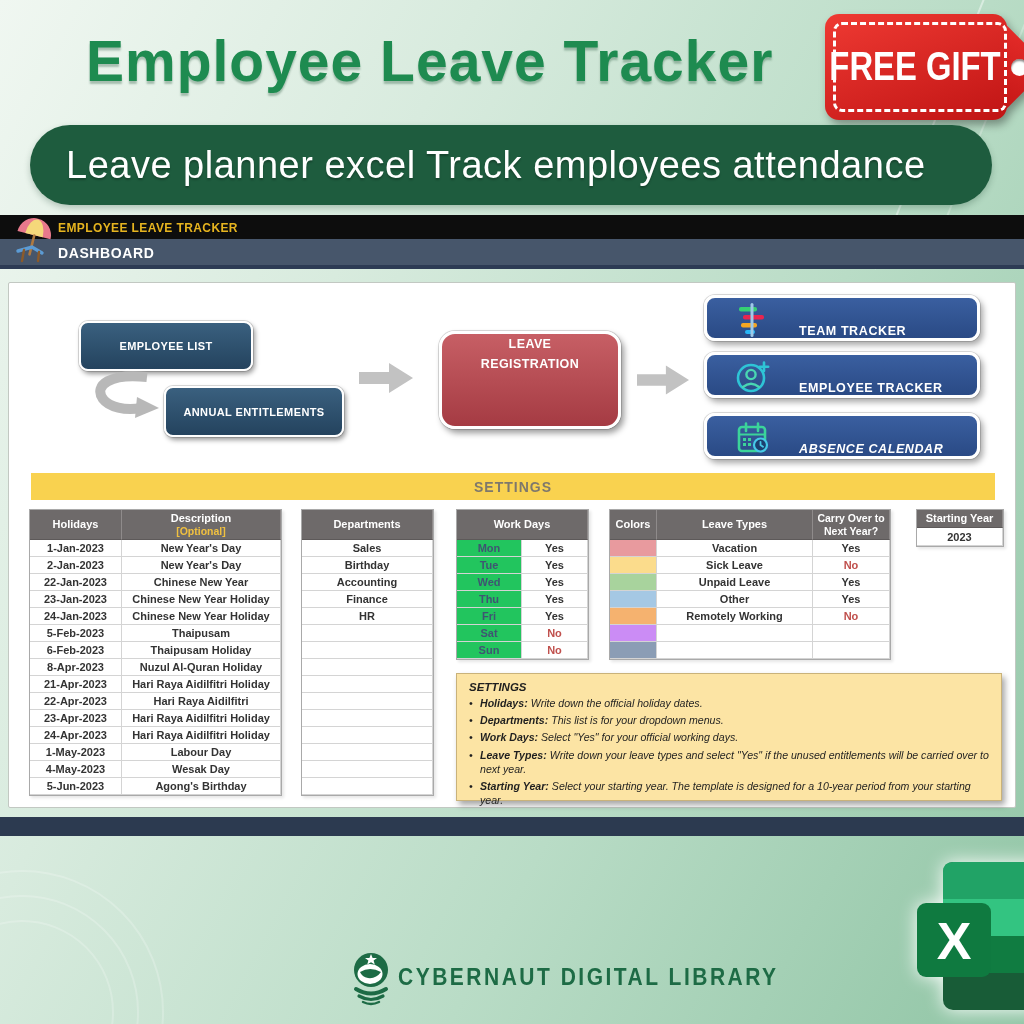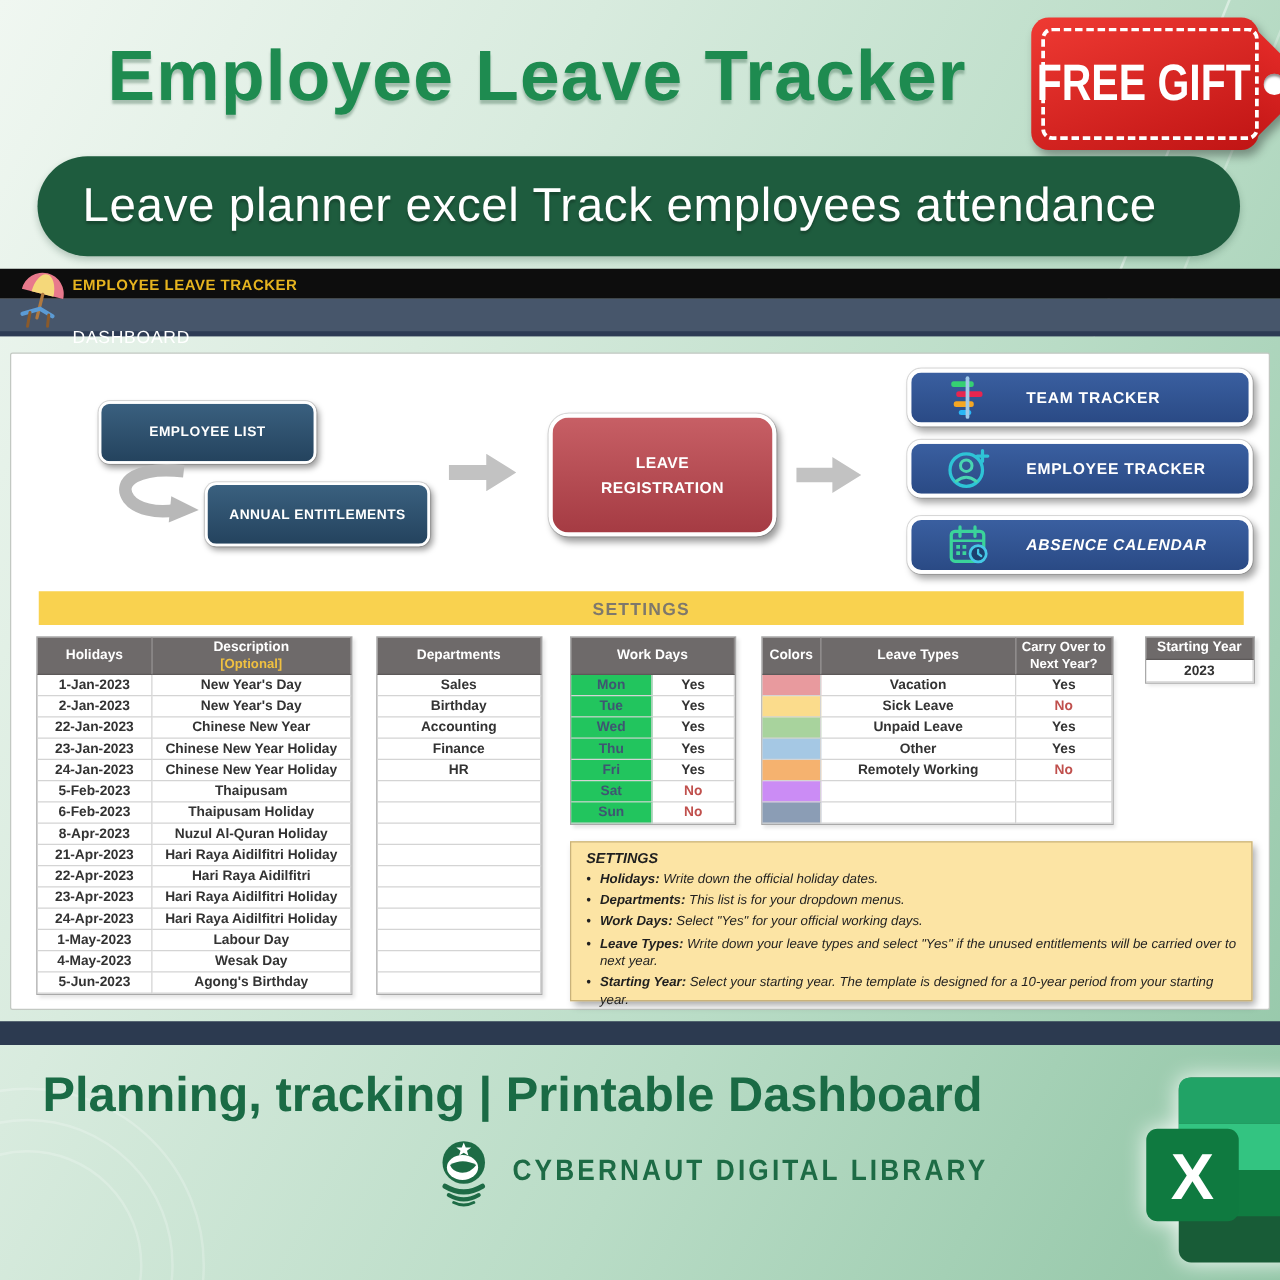--- a/index.html
+++ b/index.html
@@ -31,42 +31,42 @@
     color:#fff;font-size:41px;font-weight:800;transform:scaleX(.8);white-space:nowrap;}
 
   .subtitle-banner{position:absolute;left:30px;top:125px;width:962px;height:80px;background:#1e5c3e;border-radius:40px;
     display:flex;align-items:center;padding-left:36px;box-sizing:border-box;box-shadow:0 3px 6px rgba(20,60,40,.25);}
   .subtitle-banner span{color:#fff;font-size:38px;font-weight:500;letter-spacing:.5px;text-shadow:0 2px 2px rgba(0,0,0,.25);}
 
   
   .bar-black{position:absolute;left:0;top:215px;width:1024px;height:24px;background:#0d0d0d;}
   .app-title{position:absolute;left:58px;top:221px;color:#e6b41f;font-size:12px;font-weight:700;letter-spacing:.4px;}
   .bar-slate{position:absolute;left:0;top:239px;width:1024px;height:26px;background:#47566b;border-bottom:4px solid #2d3b54;}
-  .page-title{position:absolute;left:58px;top:261px;color:#fff;font-size:14px;font-weight:400;letter-spacing:.6px;}
+  .page-title{position:absolute;left:58px;top:245px;color:#fff;font-size:14px;font-weight:700;letter-spacing:.6px;}
   .sheet-icon{position:absolute;left:12px;top:217px;width:46px;height:48px;z-index:5;}
 
   .dashboard{position:absolute;left:8px;top:282px;width:1008px;height:526px;background:#fff;
     border:1px solid #c2c8c2;border-radius:2px;box-sizing:border-box;}
 
   
   .btn-dark{position:absolute;display:flex;align-items:center;justify-content:center;text-align:center;
     background:linear-gradient(#3a607f,#24435e);border:2px solid #fff;border-radius:9px;color:#fff;
     font-size:11px;font-weight:700;letter-spacing:.4px;
     box-shadow:2px 3px 5px rgba(0,0,0,.4),0 0 0 1px #dcdcdc;cursor:pointer;}
   .btn-emp{left:70px;top:38px;width:170px;height:46px;}
   .btn-ann{left:155px;top:103px;width:176px;height:47px;align-items:center;}
-  .btn-red{position:absolute;left:430px;top:48px;width:176px;height:92px;display:flex;align-items:center;justify-content:center;
+  .btn-red{position:absolute;left:430px;top:48px;width:176px;height:92px;display:flex;align-items:flex-start;justify-content:center;
     text-align:center;background:linear-gradient(#c75f65,#a53b43);border:3px solid #fff;border-radius:16px;color:#fff;
     font-size:12.5px;font-weight:700;letter-spacing:.4px;line-height:1.6;
     box-shadow:3px 4px 6px rgba(0,0,0,.4),0 0 0 1px #dcdcdc;cursor:pointer;}
   .flow-arrow{position:absolute;}
   .curve-arrow{left:80px;top:88px;width:80px;height:48px;}
   .arrow1{left:350px;top:80px;width:54px;height:30px;}
   .arrow2{left:628px;top:82px;width:52px;height:30px;}
-  .nav-btn{position:absolute;left:717px;width:276px;height:46px;display:flex;align-items:center;
+  .nav-btn{position:absolute;left:695px;width:276px;height:46px;display:flex;align-items:flex-end;
     background:linear-gradient(#3a5fa0,#2a4a85);border:3px solid #fff;border-radius:11px;color:#fff;
     box-shadow:3px 4px 6px rgba(0,0,0,.35),0 0 0 1px #dcdcdc;cursor:pointer;box-sizing:border-box;}
   .nav-btn .nav-icon{width:36px;height:36px;margin-left:28px;flex:0 0 auto;}
   .nav-btn .nav-label{margin-left:28px;font-size:12.5px;font-weight:700;letter-spacing:.6px;}
 
   
   .settings-bar{position:absolute;left:22px;top:190px;width:964px;height:27px;background:#f9d24f;
     display:flex;align-items:center;justify-content:center;color:#7e786c;font-size:14px;font-weight:700;letter-spacing:1px;}
 
   
@@ -95,21 +95,21 @@
   .notes-title{font-size:11.5px;font-weight:700;font-style:italic;color:#1f1f1f;margin-bottom:2px;}
   .notes-list{margin:0;padding:0;list-style:none;}
   .notes-list li{font-size:10.6px;font-style:italic;color:#1f1f1f;line-height:1.32;margin-top:3.5px;padding-left:11px;position:relative;}
   .notes-list li .blt{position:absolute;left:0;top:0;}
   .notes-list li b{font-weight:700;}
 
   .sheet-footer{position:absolute;left:0;top:817px;width:1024px;height:19px;background:#2c3a50;}
 
   
   .tagline{position:absolute;left:34px;top:855px;font-size:39px;font-weight:600;color:#19684372;color:#1a6b45;}
-  .brand-row{position:absolute;left:344px;top:908px;display:flex;align-items:center;gap:12px;}
+  .brand-row{position:absolute;left:344px;top:948px;display:flex;align-items:center;gap:0;}
   .brand-text{font-size:21px;font-weight:800;letter-spacing:2.5px;color:#1d6b45;transform:scaleY(1.12);white-space:nowrap;}
   .excel-logo{position:absolute;right:6px;top:856px;width:152px;height:160px;filter:drop-shadow(0 0 9px rgba(255,255,255,.95));}
 </style>
 </head>
 <body>
 
 <div class="poster">
 
   <div class="diag" style="left:930px;top:-20px;"></div>
   <div class="diag" style="left:985px;top:-30px;opacity:.6;"></div>
@@ -332,21 +332,20 @@
           <li><span class="blt">•</span><b>Departments: </b><span>This list is for your dropdown menus.</span></li>
           <li><span class="blt">•</span><b>Work Days: </b><span>Select "Yes" for your official working days.</span></li>
           <li><span class="blt">•</span><b>Leave Types: </b><span>Write down your leave types and select "Yes" if the unused entitlements will be carried over to next year.</span></li>
           <li><span class="blt">•</span><b>Starting Year: </b><span>Select your starting year. The template is designed for a 10-year period from your starting year.</span></li>
         </ul>
     </div>
   </div>
 
   <div class="sheet-footer"></div>
 
-  <div class="tagline">Planning, tracking | Printable Dashboard</div>
 
   <div class="brand-row">
     <svg width="54" height="58" viewBox="0 0 54 58">
       <circle cx="27" cy="22" r="17" fill="#1d6b45"></circle>
       <polygon points="27,6 28.6,10 33,10 29.6,12.6 30.8,16.6 27,14.2 23.2,16.6 24.4,12.6 21,10 25.4,10" fill="#ffffff"></polygon>
       <ellipse cx="26" cy="26" rx="12.5" ry="10" fill="#ffffff"></ellipse>
       <path d="M16 24 Q26 18 37 24 Q32 31 24 30 Q18 29 16 24 Z" fill="#1d6b45"></path>
       <path d="M12 41 Q27 50 42 41" stroke="#1d6b45" stroke-width="4" fill="none" stroke-linecap="round"></path>
       <path d="M15 48 Q27 55 39 48" stroke="#1d6b45" stroke-width="3.2" fill="none" stroke-linecap="round"></path>
       <path d="M19 54 Q27 58 35 54" stroke="#1d6b45" stroke-width="2.4" fill="none" stroke-linecap="round"></path>

